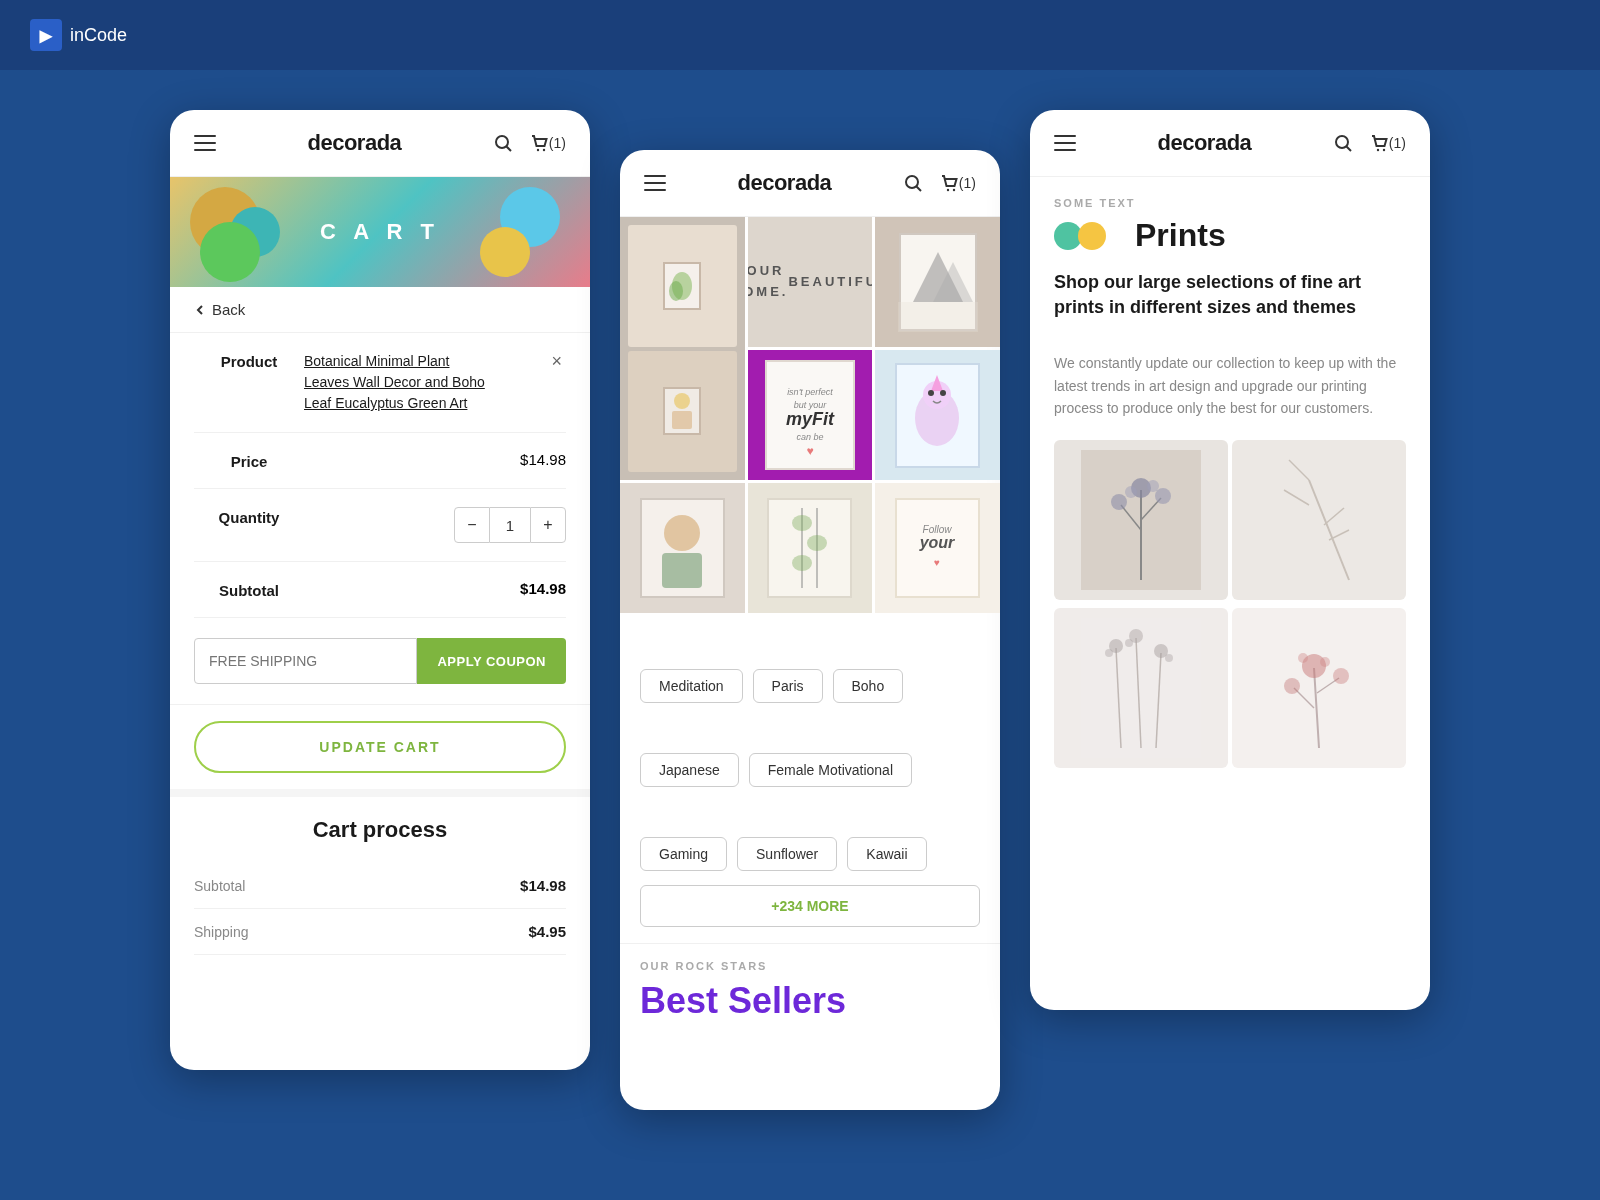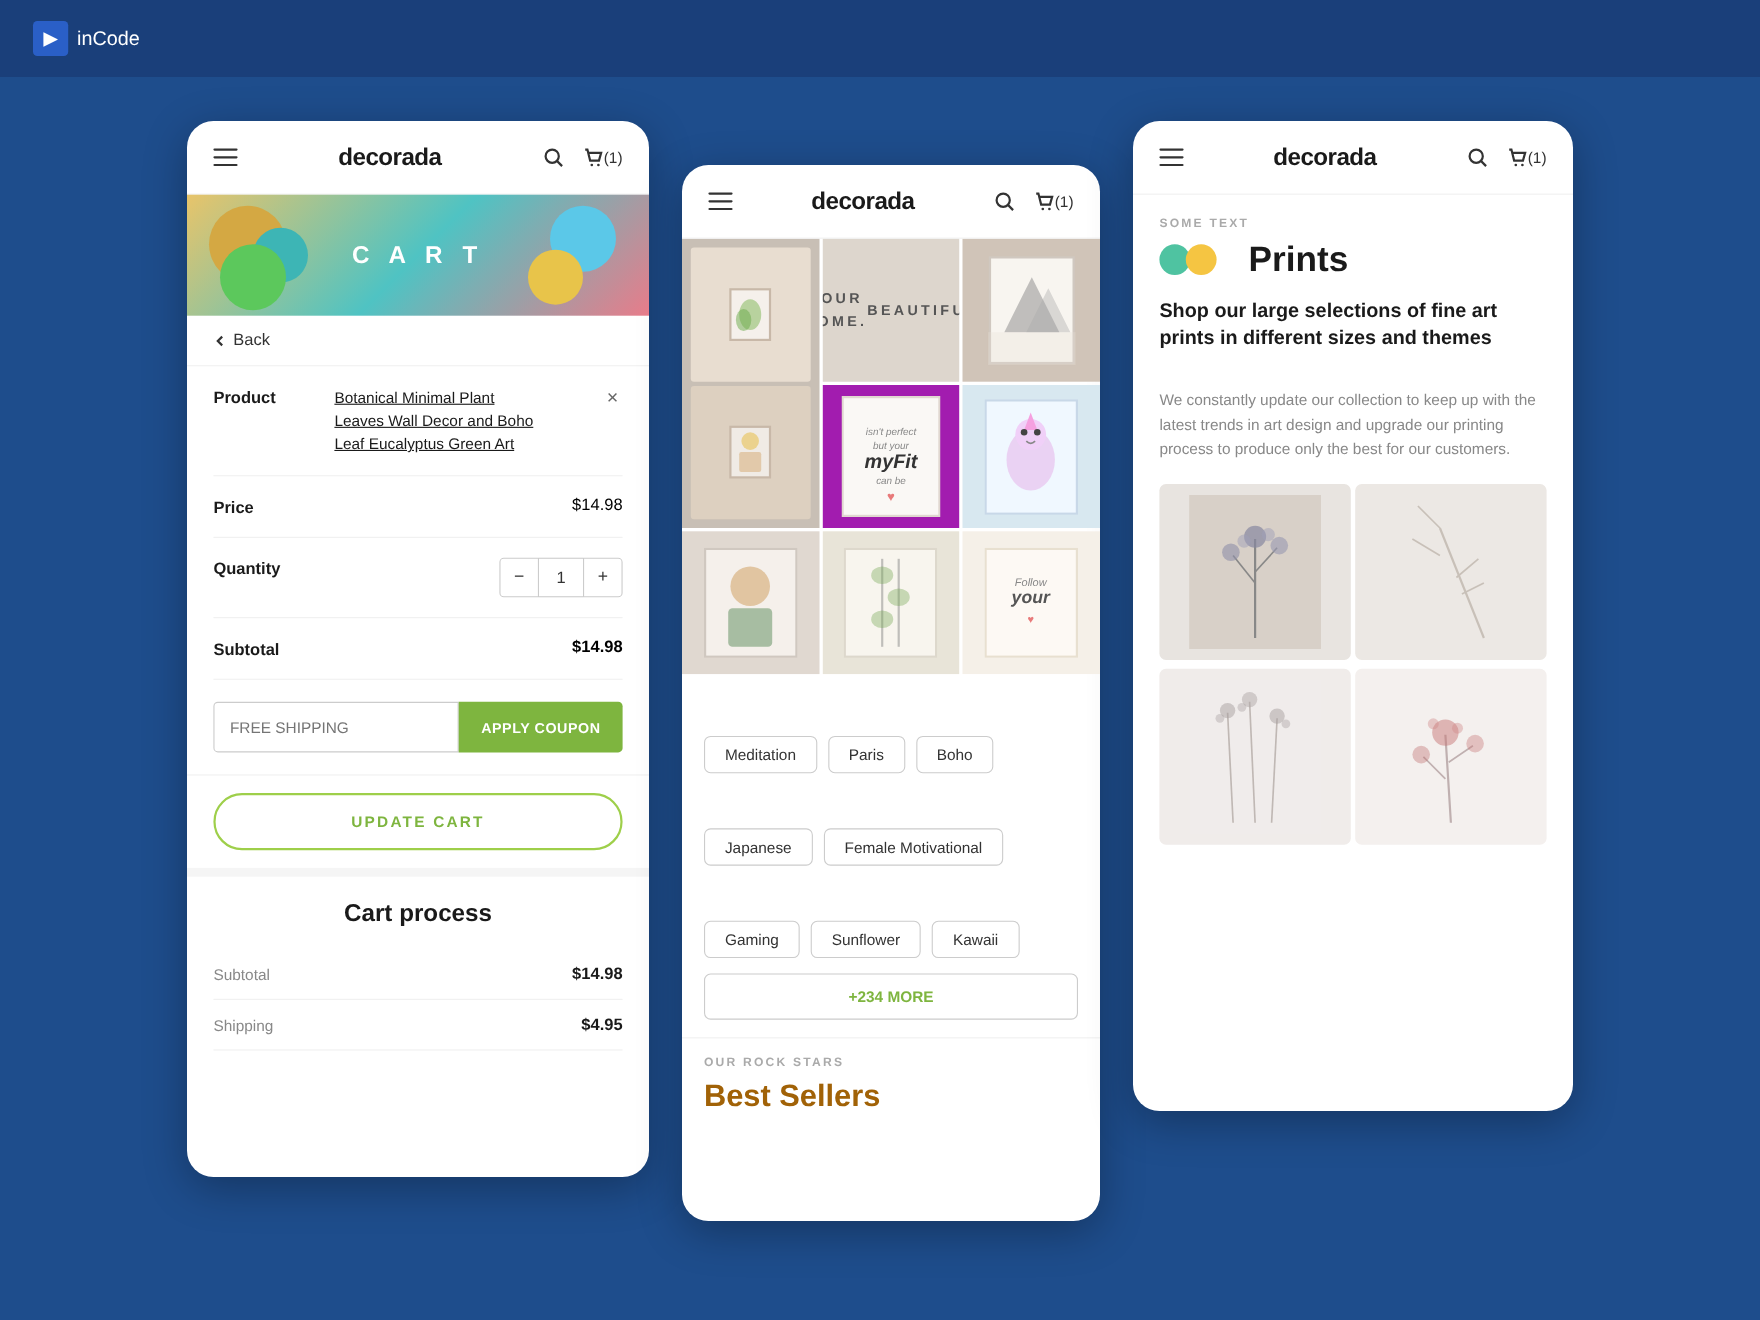--- a/index.html
+++ b/index.html
@@ -175,20 +175,21 @@
       padding: 18px 0;
       border-bottom: 1px solid #f0f0f0;
     }
     .cart-label {
       font-size: 15px;
       font-weight: 700;
       color: #1a1a1a;
       width: 110px;
       flex-shrink: 0;
       padding-top: 2px;
+      text-align: center;
     }
     .product-name {
       font-size: 14px;
       color: #1a1a1a;
       text-decoration: underline;
       line-height: 1.5;
     }
     .product-row-content {
       display: flex;
       justify-content: space-between;
@@ -396,23 +397,23 @@
       border-top: 1px solid #f0f0f0;
     }
     .section-label {
       font-size: 11px;
       font-weight: 600;
       letter-spacing: 2px;
       color: #aaa;
       margin-bottom: 8px;
     }
     .section-title {
-      font-size: 28px;
+      font-size: 36px;
       font-weight: 700;
-      color: #a16207;
+      color: #6d28d9;
     }
 
     
     .phone-3 {
       width: 400px;
       min-height: 900px;
     }
 
     .some-text-label {
       font-size: 11px;

